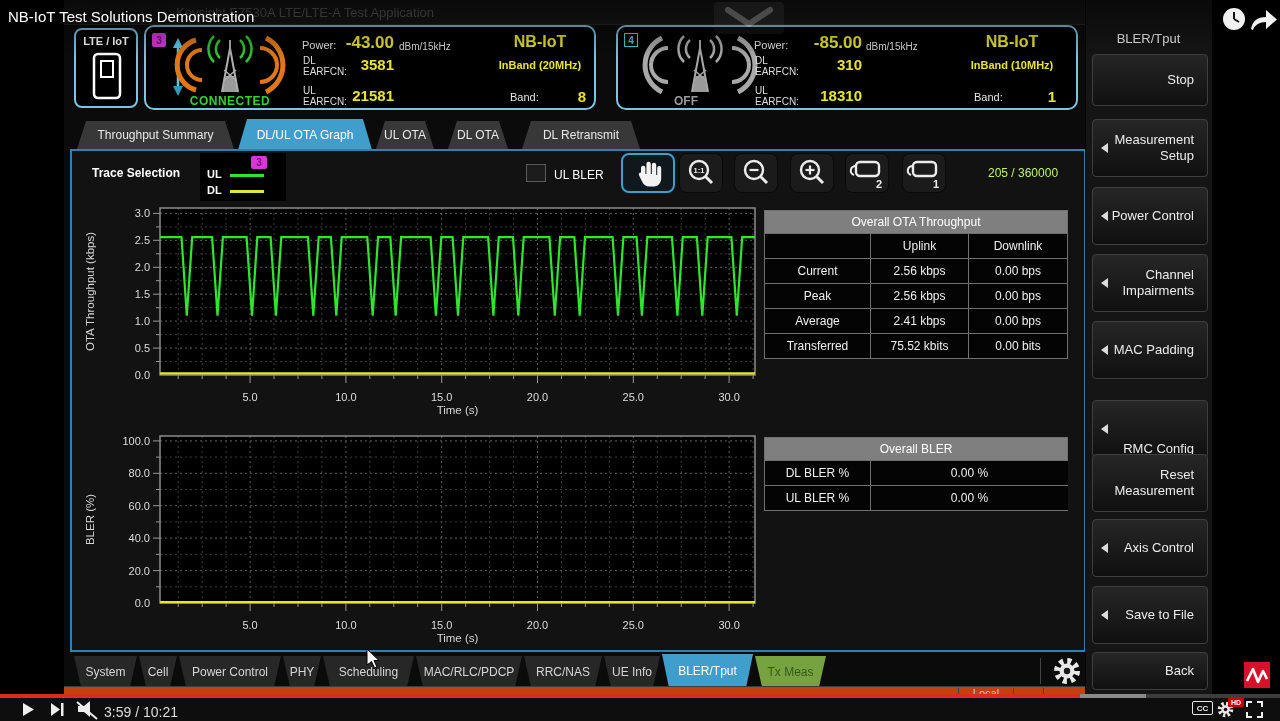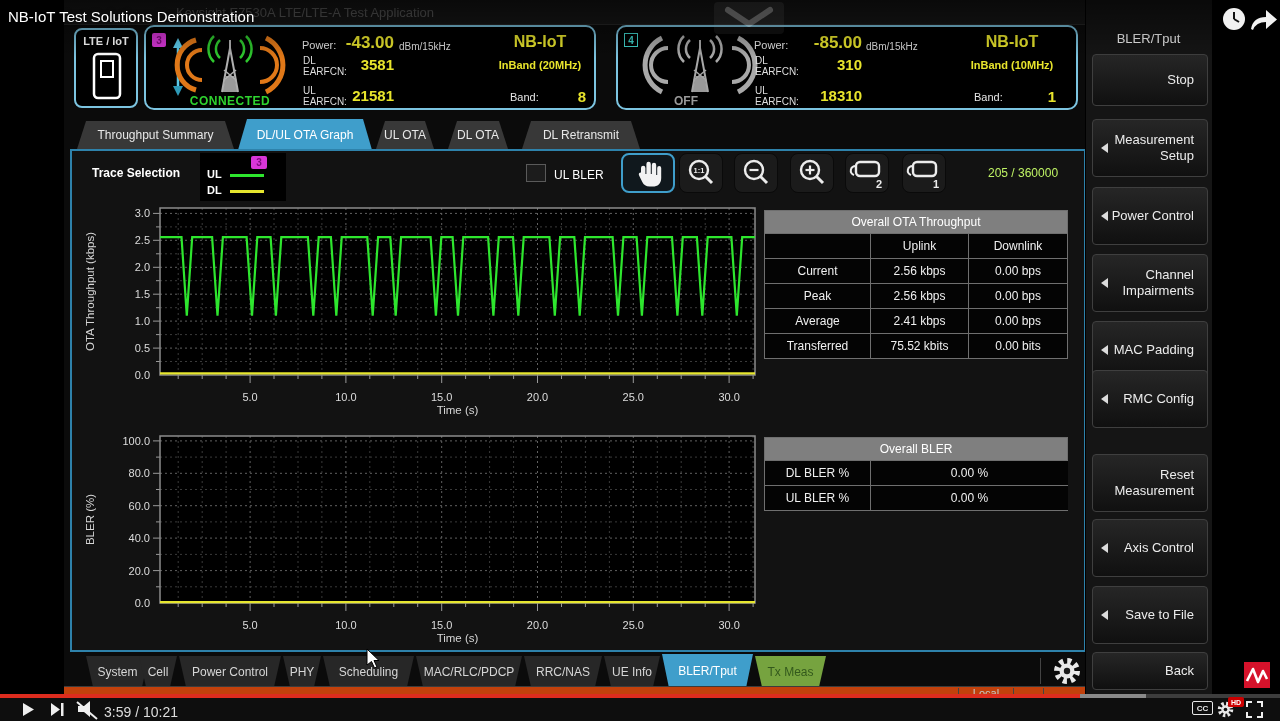--- a/index.html
+++ b/index.html
@@ -471,21 +471,21 @@
   <div class="abs dtable" style="left:764px;top:437px;width:304px;">
     <div class="ttl">Overall BLER</div>
     <div class="grid" style="grid-template-columns:105px 197px;">
       <div class="cell">DL BLER %</div>
       <div class="cell">0.00 %</div>
       <div class="cell">UL BLER %</div>
       <div class="cell">0.00 %</div>
     </div>
   </div>
 
-  <div class="abs btab" style="left:86px;width:63px;align-items:center;">
+  <div class="abs btab" style="left:74px;width:63px;align-items:center;">
       <span>System</span>
     </div>
   <div class="abs btab" style="left:139px;width:38px;">
       <span>Cell</span>
     </div>
   <div class="abs btab" style="left:179px;width:102px;">
       <span>Power Control</span>
     </div>
   <div class="abs btab" style="left:283px;width:38px;">
       <span>PHY</span>
@@ -541,21 +541,21 @@
       <span>Power Control</span>
     </div>
   <div class="abs softkey" style="top:254px;height:58px;">
       <div class="sk-arrow"></div>
       <span>Channel Impairments</span>
     </div>
   <div class="abs softkey" style="top:321px;height:58px;">
       <div class="sk-arrow"></div>
       <span>MAC Padding</span>
     </div>
-  <div class="abs softkey" style="top:370px;height:58px;">
+  <div class="abs softkey" style="top:400px;height:58px;align-items:flex-end;">
       <div class="sk-arrow"></div>
       <span>RMC Config</span>
     </div>
   <div class="abs softkey" style="top:454px;height:58px;">
       <span>Reset Measurement</span>
     </div>
   <div class="abs softkey" style="top:519px;height:58px;">
       <div class="sk-arrow"></div>
       <span>Axis Control</span>
     </div>

